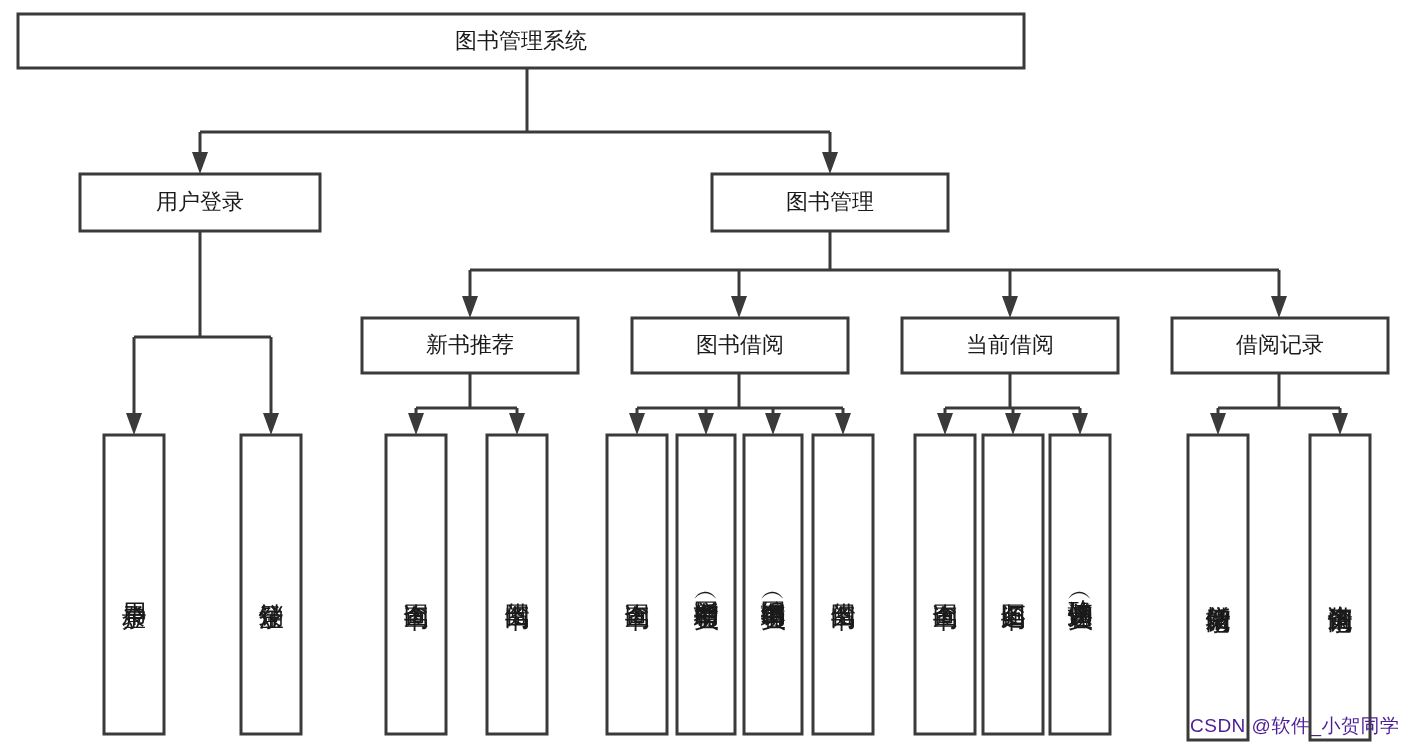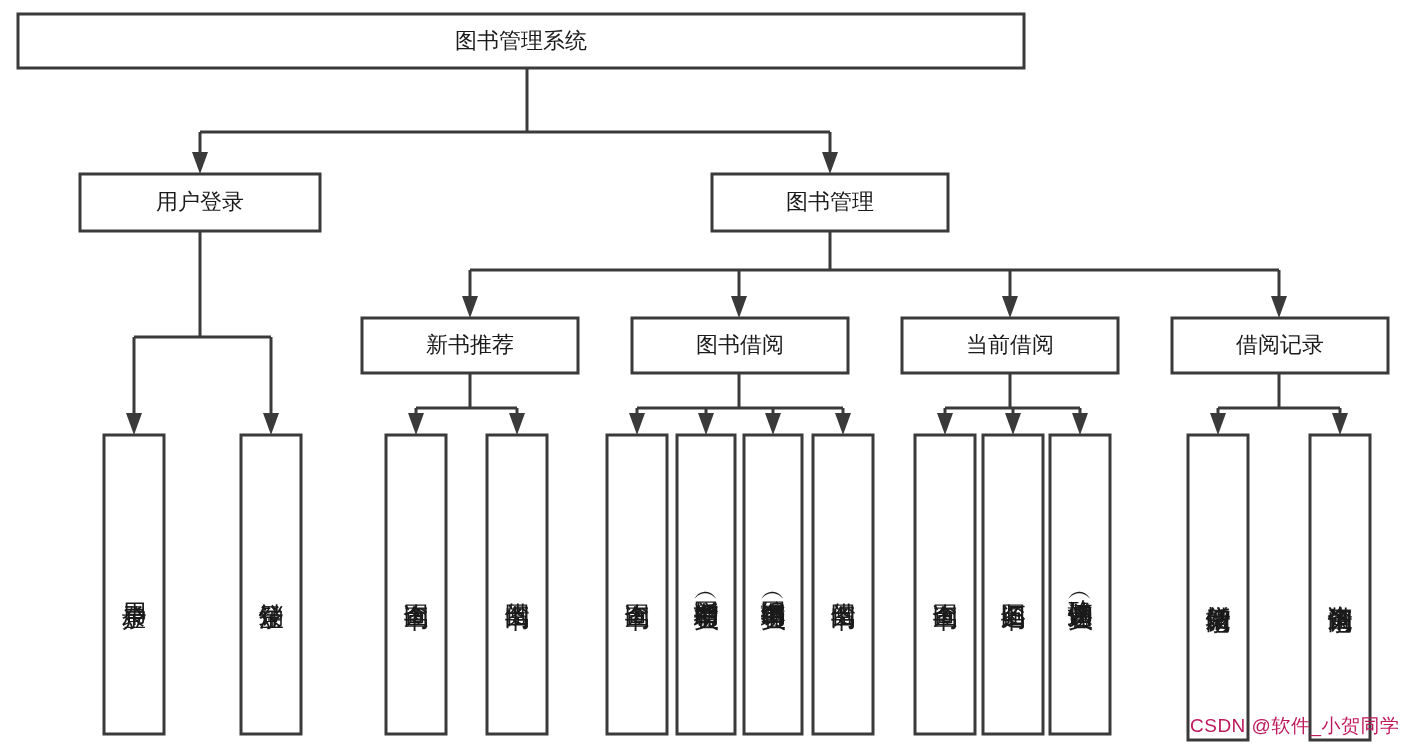--- a/index.html
+++ b/index.html
@@ -61,21 +61,21 @@
     align-items: center;
     justify-content: center;
     text-align: center;
     pointer-events: none;
     white-space: nowrap;
   }
   .watermark {
     position: absolute;
     font-family: "Liberation Sans", "DejaVu Sans", sans-serif;
     font-size: 19px;
-    color: #be185d;
+    color: #4c1d95;
     white-space: nowrap;
     letter-spacing: 0.5px;
     text-align: center;
   }
 </style>
 </head>
 <body>
 
 <div id="diagram-root">
   <svg class="diagram" viewBox="0 0 1405 747" xmlns="http://www.w3.org/2000/svg">

